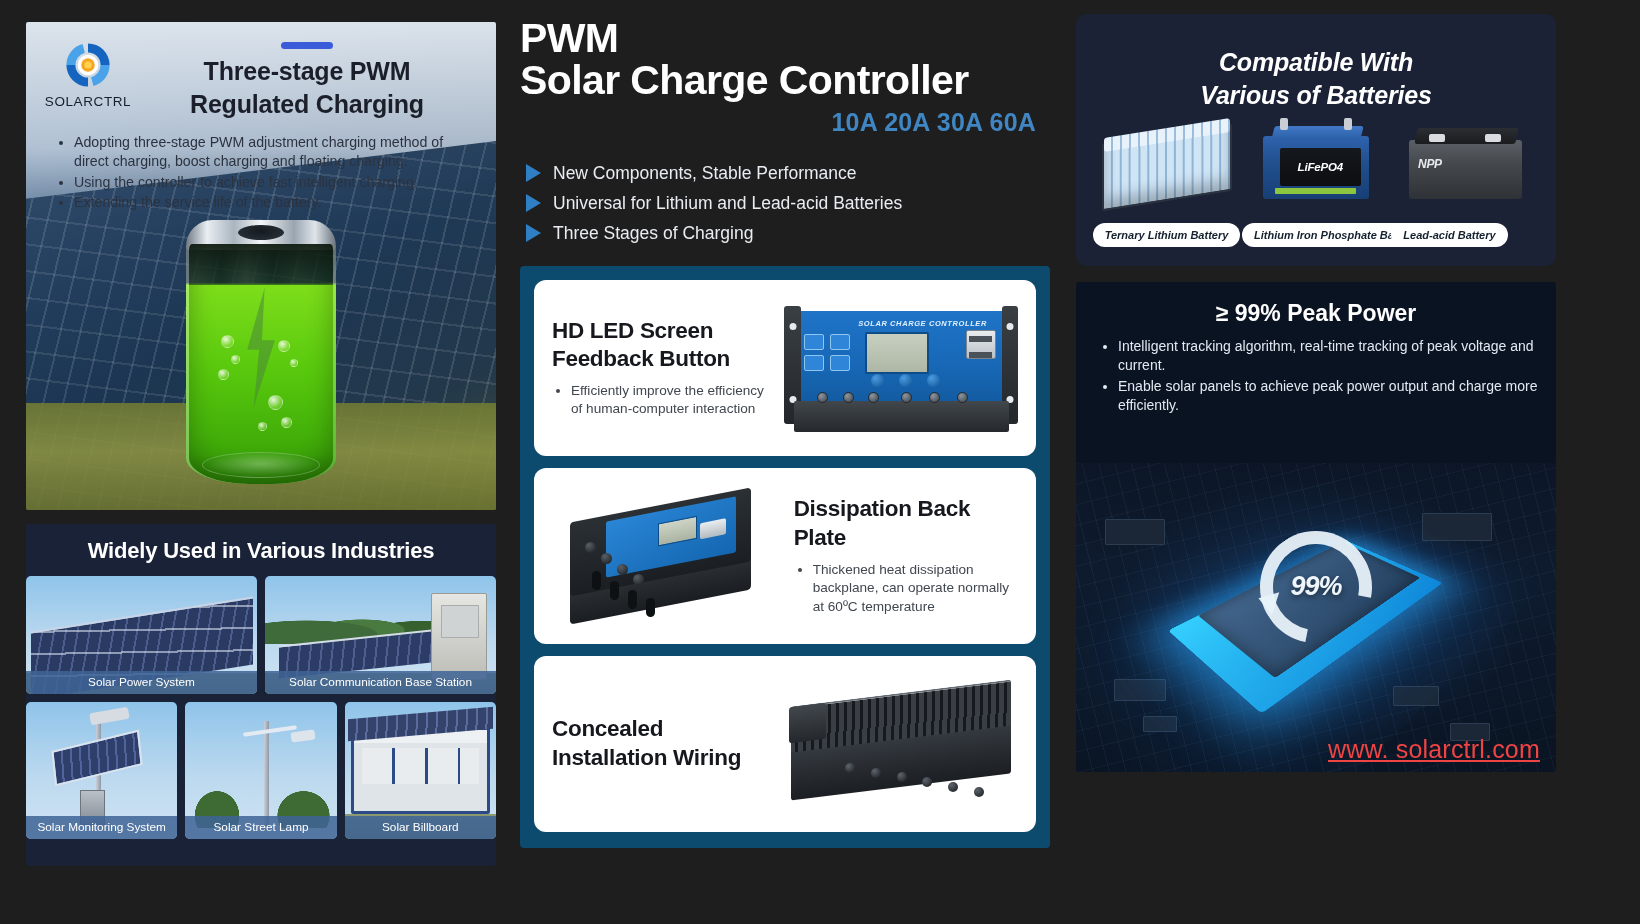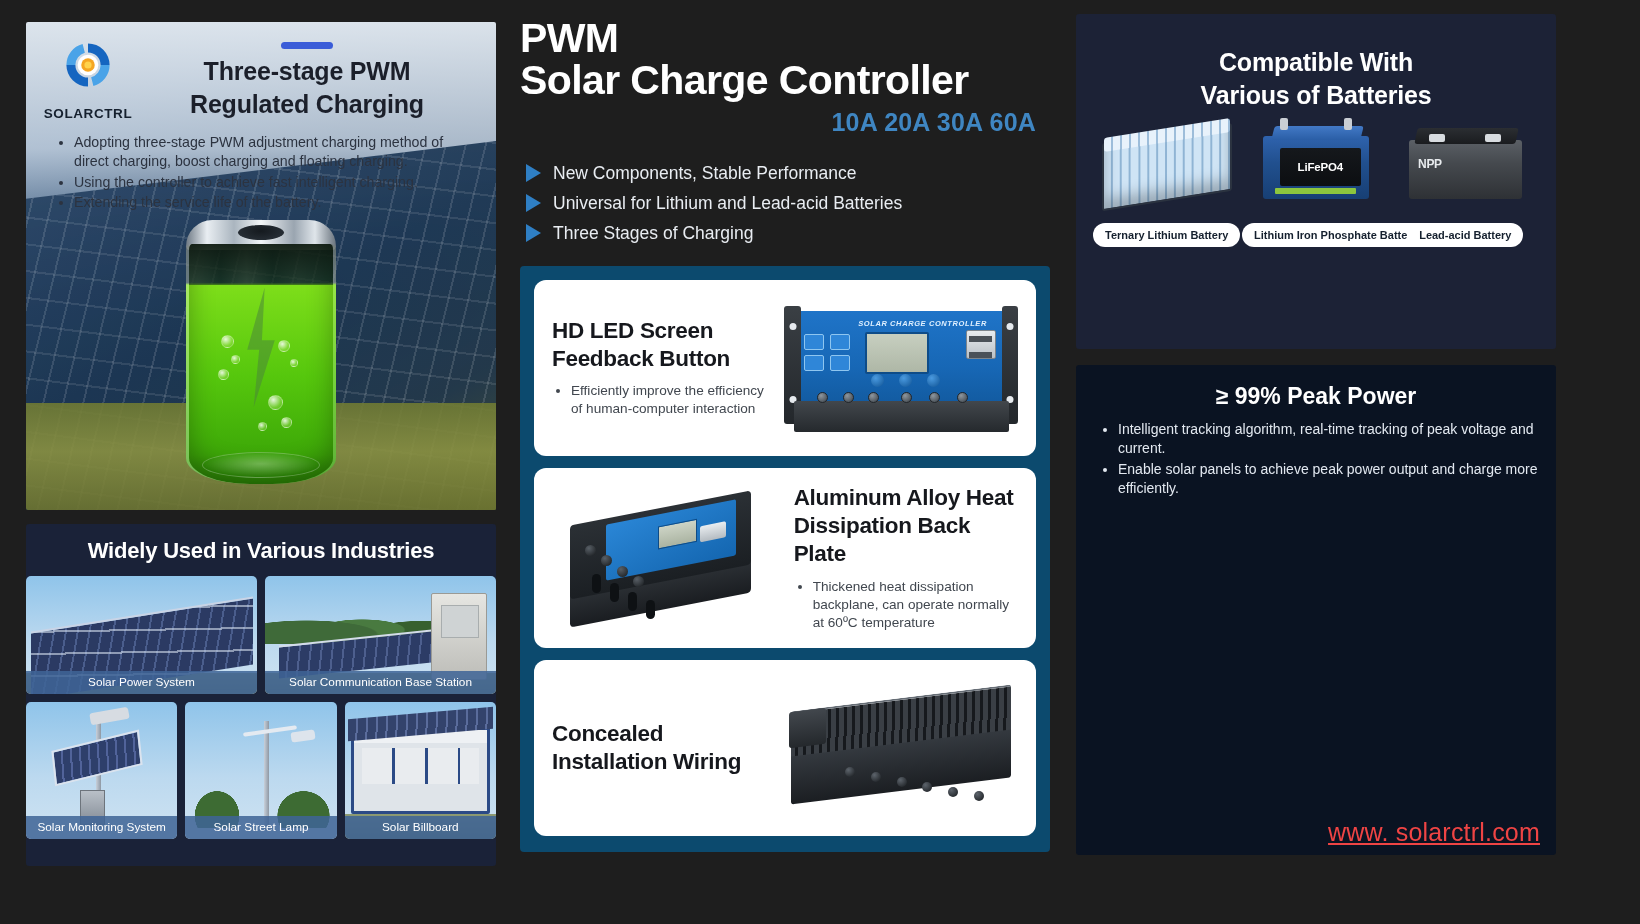--- a/index.html
+++ b/index.html
@@ -34,21 +34,21 @@
   .grass {
     position:absolute; left:0; bottom:0; width:100%; height:22%;
     background:linear-gradient(180deg,#6f7a33 0%,#8a9141 45%,#6d7430 100%);
     opacity:.9;
   }
   .card-charging .inner { position:relative; z-index:3; padding:14px 20px 0 16px; }
 
   .logo-row { display:flex; align-items:flex-start; gap:10px; }
   .logo-wrap { width:92px; flex:0 0 92px; text-align:center; padding-top:2px; }
   .logo-mark { width:54px; height:54px; margin:0 auto; position:relative; }
-  .logo-text { font-size:13.5px; font-weight:bold; letter-spacing:.6px; color:#15202e; margin-top:14px; }
+  .logo-text { font-size:13.5px; font-weight:normal; letter-spacing:.6px; color:#15202e; margin-top:2px; }
 
   .title-block { flex:1; text-align:center; padding-right:6px; }
   .accent-dash { width:52px; height:7px; border-radius:4px; background:#3a5cd8; margin:6px auto 6px; }
   .card-title { font-size:25px; line-height:1.32; font-weight:bold; color:#1b1f2a; letter-spacing:-.2px; }
 
   .bullets-charging { margin:12px 0 0 14px; }
   .bullets-charging li {
     list-style:disc; margin-left:18px; color:#2c3340;
     font-size:14.2px; line-height:1.36; margin-bottom:1px;
   }
@@ -225,24 +225,24 @@
     border-top:2px solid #666d75; }
   .hs-front { position:absolute; left:3%; top:46%; width:94%; height:40%;
     background:linear-gradient(180deg,#34393f,#1b1e22); transform:skewY(-7deg); border-radius:0 0 3px 3px; }
   .hs-screw { position:absolute; width:10px; height:10px; border-radius:50%;
     background:radial-gradient(circle at 34% 30%,#5d646c,#14171a); }
   .hs-tab { position:absolute; left:2%; top:18%; width:16%; height:30%;
     background:linear-gradient(180deg,#42474d,#24282c); transform:skewY(-7deg); border-radius:3px; }
 
   
   .col-right { width:560px; padding:14px 14px 0 18px; display:flex; flex-direction:column; gap:16px; }
-  .panel-batteries { width:480px; height:335px; background:#1c2236; border-radius:3px; padding:32px 16px 0; }
+  .panel-batteries { width:480px; height:252px; background:#1c2236; border-radius:10px; padding:32px 16px 0;font-style:italic; }
   .pb-title { text-align:center; color:#fff; font-size:25px; font-weight:bold; line-height:1.33; letter-spacing:-.2px; }
   .bat-row { display:flex; justify-content:space-around; align-items:flex-end; margin-top:34px; height:100px; }
-  .bat-item { width:148px; text-align:center; }
+  .bat-item { width:148px; }
   .bat-img { height:95px; position:relative; }
   .pill {
     display:inline-block; background:#fff; color:#15202e; border-radius:20px;
     font-size:11px; font-weight:bold; padding:6px 12px; margin-top:14px; white-space:nowrap;
   }
   
   .cells { position:absolute; left:6%; bottom:8%; width:88%; height:72%;
     background:repeating-linear-gradient(90deg,#cfe4f5 0 7px,#8fb4d4 7px 9px);
     transform:skewY(-9deg); border:2px solid #2b3340; border-radius:3px;
     box-shadow:inset 0 -10px 14px rgba(0,0,0,.25); }
@@ -499,21 +499,20 @@
             <div class="cf-screw" style="left:36%"></div>
             <div class="cf-screw" style="left:50%"></div>
             <div class="cf-screw" style="left:62%"></div>
             <div class="cf-screw" style="left:74%"></div>
           </div>
         </div>
       </div>
 
       <div class="fcard reverse">
         <div class="fc-text">
-          <div class="fc-title">Aluminum Alloy Heat</div>
           <div class="fc-title">Dissipation Back Plate</div>
           <ul class="fc-list">
             <li>Thickened heat dissipation backplane, can operate normally at 60ºC temperature</li>
           </ul>
         </div>
         <div class="fc-img">
           <div class="ctrl-angle">
             <div class="ca-side"></div>
             <div class="ca-top">
               <div class="ca-face">
@@ -598,17 +597,33 @@
       </div>
     </div>
 
     <div class="panel-peak">
       <div class="pp-title">≥ 99% Peak Power</div>
       <ul class="pp-list">
         <li>Intelligent tracking algorithm, real-time tracking of peak voltage and current.</li>
         <li>Enable solar panels to achieve peak power output and charge more efficiently.</li>
       </ul>
 
+      <div class="chip-scene">
+        <div class="pcb"></div>
+        <div class="smd" style="left:8%;top:70%;width:52px;height:22px;"></div>
+        <div class="smd" style="left:14%;top:82%;width:34px;height:16px;"></div>
+        <div class="smd" style="left:66%;top:72%;width:46px;height:20px;"></div>
+        <div class="smd" style="left:78%;top:84%;width:40px;height:18px;"></div>
+        <div class="smd" style="left:6%;top:18%;width:60px;height:26px;"></div>
+        <div class="smd" style="left:72%;top:16%;width:70px;height:28px;"></div>
+        <div class="chip-glow"></div>
+        <div class="chip-die"></div>
+        <div class="pct-badge">
+          <div class="pct-ring"></div>
+          <div class="pct-arrow"></div>
+          <div class="pct-text">99%</div>
+        </div>
+      </div>
 
       <a class="site-url" href="#">www. solarctrl.com</a>
     </div>
   </div>
 </div>
 
 </body></html>

